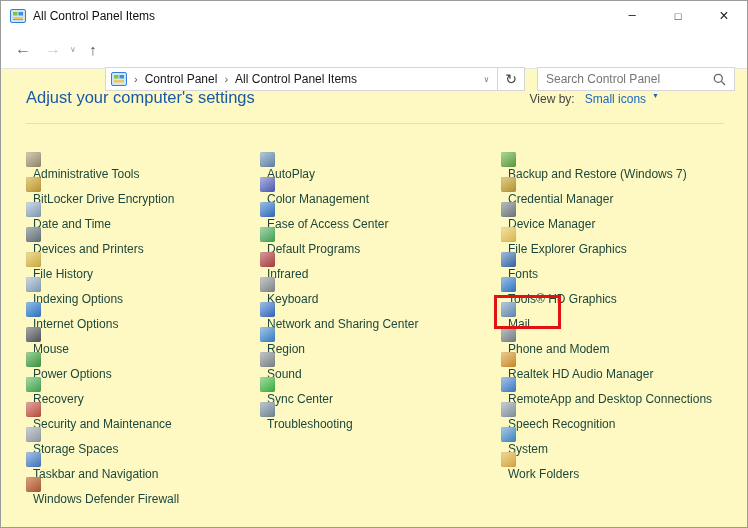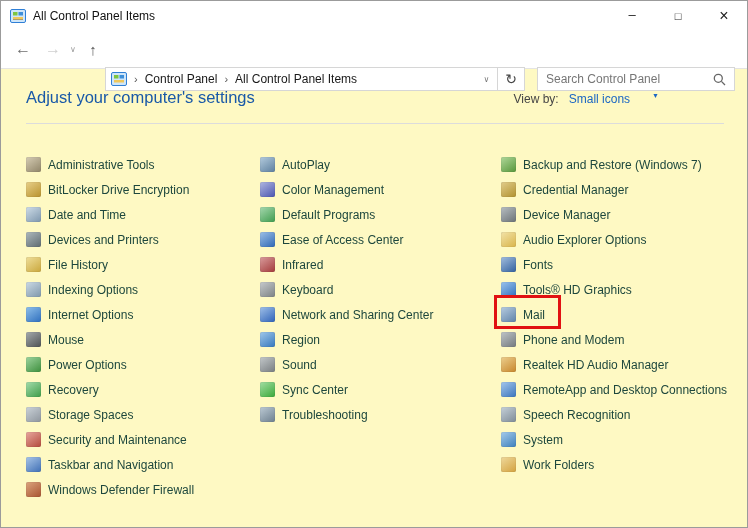--- a/index.html
+++ b/index.html
@@ -41,27 +41,27 @@
   .searchbox{position:absolute;left:536px;top:36px;width:198px;height:24px;box-sizing:border-box;
              border:1px solid var(--box-border,#d6d6d6);display:flex;align-items:center;background:#fff;}
   .searchbox input{flex:1;border:none;outline:none;font-family:"Liberation Sans",sans-serif;
                    font-size:12px;color:#333;padding:0 4px 0 8px;background:transparent;}
   .searchbox input::placeholder{color:var(--placeholder-gray,#767676);opacity:1;}
   .search-icon{margin-right:8px;flex:none;display:inline-flex;}
 
   
   .page-title{position:absolute;left:25px;top:87px;font-size:16.5px;color:var(--header-blue,#1959a8);}
   .viewby{position:absolute;top:91px;right:88px;font-size:12px;color:#454545;display:flex;align-items:center;}
-  .viewby-value{color:var(--link-blue,#1a66c4);margin-left:10px;display:inline-flex;align-items:flex-start;gap:16px;}
+  .viewby-value{color:var(--link-blue,#1a66c4);margin-left:10px;display:inline-flex;align-items:flex-start;}
   .viewby .caret{font-size:7px;margin-left:6px;color:var(--link-blue,#1a66c4);}
   .divider{position:absolute;left:25px;top:122px;width:698px;height:1px;background:#dcdcdc;}
 
   
   .items-col{position:absolute;top:151px;}
-  .item-row{height:25px;display:flex;align-items:center;cursor:default;}
+  .item-row{height:25px;display:flex;align-items:flex-start;cursor:default;flex-direction:column;}
   .item-icon{width:15px;height:15px;border-radius:2px;flex:none;
              box-shadow:inset 0 0 1px rgba(0,0,0,.35);}
   .item-label{margin-left:7px;font-size:12px;color:var(--item-text,#1d473d);white-space:nowrap;}
 
   .highlight-box{position:absolute;left:493px;top:294px;width:67px;height:34px;box-sizing:border-box;
                  border:3px solid var(--highlight-red,#e11212);pointer-events:none;}
 </style>
 </head>
 <body>
 
@@ -180,54 +180,54 @@
       </div>
       <div class="item-row">
         <span class="item-icon" style="background: linear-gradient(145deg, rgb(158, 212, 158) 0%, rgb(61, 143, 61) 100%);"></span>
         <span class="item-label">Power Options</span>
       </div>
       <div class="item-row">
         <span class="item-icon" style="background: linear-gradient(145deg, rgb(164, 220, 171) 0%, rgb(62, 156, 73) 100%);"></span>
         <span class="item-label">Recovery</span>
       </div>
       <div class="item-row">
+        <span class="item-icon" style="background: linear-gradient(145deg, rgb(232, 167, 158) 0%, rgb(179, 74, 60) 100%);"></span>
+        <span class="item-label">Security and Maintenance</span>
+      </div>
+      <div class="item-row">
         <span class="item-icon" style="background: linear-gradient(145deg, rgb(204, 211, 217) 0%, rgb(141, 149, 157) 100%);"></span>
         <span class="item-label">Storage Spaces</span>
       </div>
       <div class="item-row">
-        <span class="item-icon" style="background: linear-gradient(145deg, rgb(232, 167, 158) 0%, rgb(179, 74, 60) 100%);"></span>
-        <span class="item-label">Security and Maintenance</span>
-      </div>
-      <div class="item-row">
         <span class="item-icon" style="background: linear-gradient(145deg, rgb(169, 198, 232) 0%, rgb(63, 111, 181) 100%);"></span>
         <span class="item-label">Taskbar and Navigation</span>
       </div>
       <div class="item-row">
         <span class="item-icon" style="background: linear-gradient(145deg, rgb(220, 165, 126) 0%, rgb(168, 84, 49) 100%);"></span>
         <span class="item-label">Windows Defender Firewall</span>
       </div>
     </div>
   <div class="items-col" id="items-col-1" style="left:259px">
       <div class="item-row">
         <span class="item-icon" style="background: linear-gradient(145deg, rgb(179, 203, 221) 0%, rgb(93, 127, 158) 100%);"></span>
         <span class="item-label">AutoPlay</span>
       </div>
       <div class="item-row">
         <span class="item-icon" style="background: linear-gradient(145deg, rgb(176, 183, 224) 0%, rgb(74, 85, 176) 100%);"></span>
         <span class="item-label">Color Management</span>
       </div>
       <div class="item-row">
+        <span class="item-icon" style="background: linear-gradient(145deg, rgb(156, 192, 230) 0%, rgb(47, 104, 181) 100%);"></span>
+        <span class="item-label">Ease of Access Center</span>
+      </div>
+      <div class="item-row">
         <span class="item-icon" style="background: linear-gradient(145deg, rgb(166, 216, 174) 0%, rgb(63, 156, 79) 100%);"></span>
         <span class="item-label">Default Programs</span>
       </div>
       <div class="item-row">
-        <span class="item-icon" style="background: linear-gradient(145deg, rgb(156, 192, 230) 0%, rgb(47, 104, 181) 100%);"></span>
-        <span class="item-label">Ease of Access Center</span>
-      </div>
-      <div class="item-row">
         <span class="item-icon" style="background: linear-gradient(145deg, rgb(217, 156, 156) 0%, rgb(163, 59, 59) 100%);"></span>
         <span class="item-label">Infrared</span>
       </div>
       <div class="item-row">
         <span class="item-icon" style="background: linear-gradient(145deg, rgb(198, 202, 204) 0%, rgb(124, 129, 132) 100%);"></span>
         <span class="item-label">Keyboard</span>
       </div>
       <div class="item-row">
         <span class="item-icon" style="background: linear-gradient(145deg, rgb(159, 192, 232) 0%, rgb(48, 99, 184) 100%);"></span>
         <span class="item-label">Network and Sharing Center</span>
@@ -257,21 +257,21 @@
       <div class="item-row">
         <span class="item-icon" style="background: linear-gradient(145deg, rgb(226, 205, 139) 0%, rgb(176, 145, 47) 100%);"></span>
         <span class="item-label">Credential Manager</span>
       </div>
       <div class="item-row">
         <span class="item-icon" style="background: linear-gradient(145deg, rgb(184, 191, 194) 0%, rgb(107, 114, 118) 100%);"></span>
         <span class="item-label">Device Manager</span>
       </div>
       <div class="item-row">
         <span class="item-icon" style="background: linear-gradient(145deg, rgb(242, 227, 168) 0%, rgb(217, 180, 74) 100%);"></span>
-        <span class="item-label">Audio Explorer Options</span>
+        <span class="item-label">File Explorer Graphics</span>
       </div>
       <div class="item-row">
         <span class="item-icon" style="background: linear-gradient(145deg, rgb(163, 190, 222) 0%, rgb(51, 97, 158) 100%);"></span>
         <span class="item-label">Fonts</span>
       </div>
       <div class="item-row">
         <span class="item-icon" style="background: linear-gradient(145deg, rgb(156, 196, 236) 0%, rgb(47, 111, 190) 100%);"></span>
         <span class="item-label">Tools® HD Graphics</span>
       </div>
       <div class="item-row">

